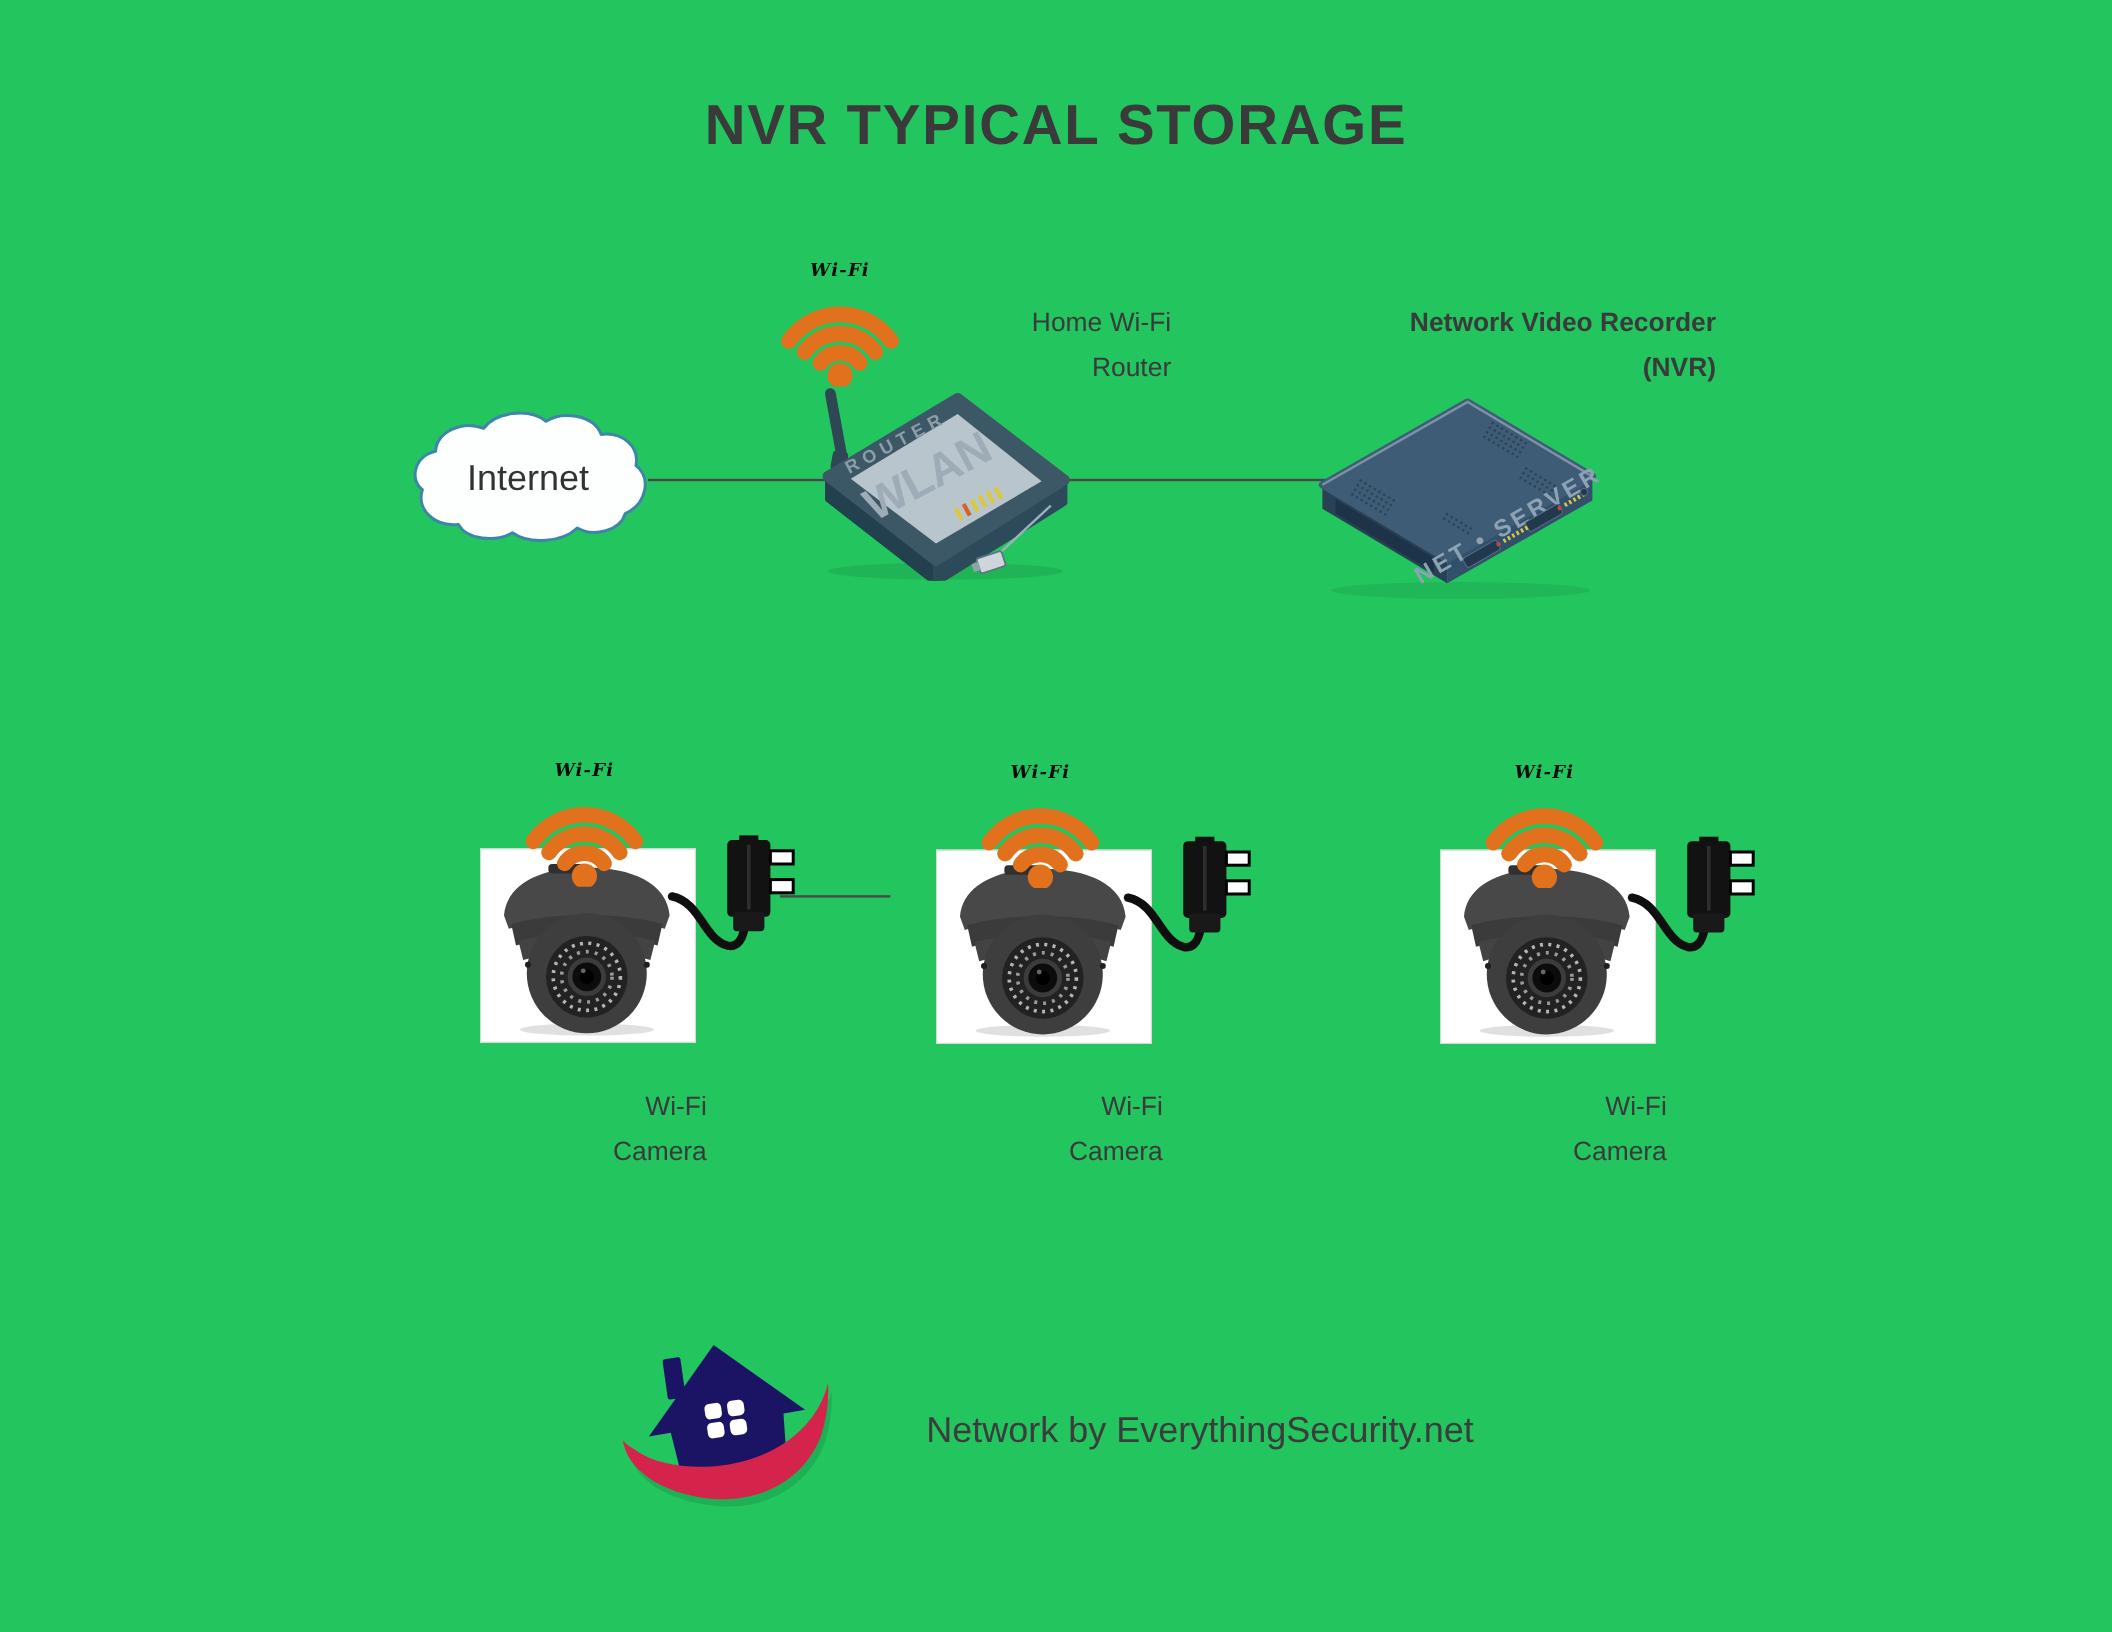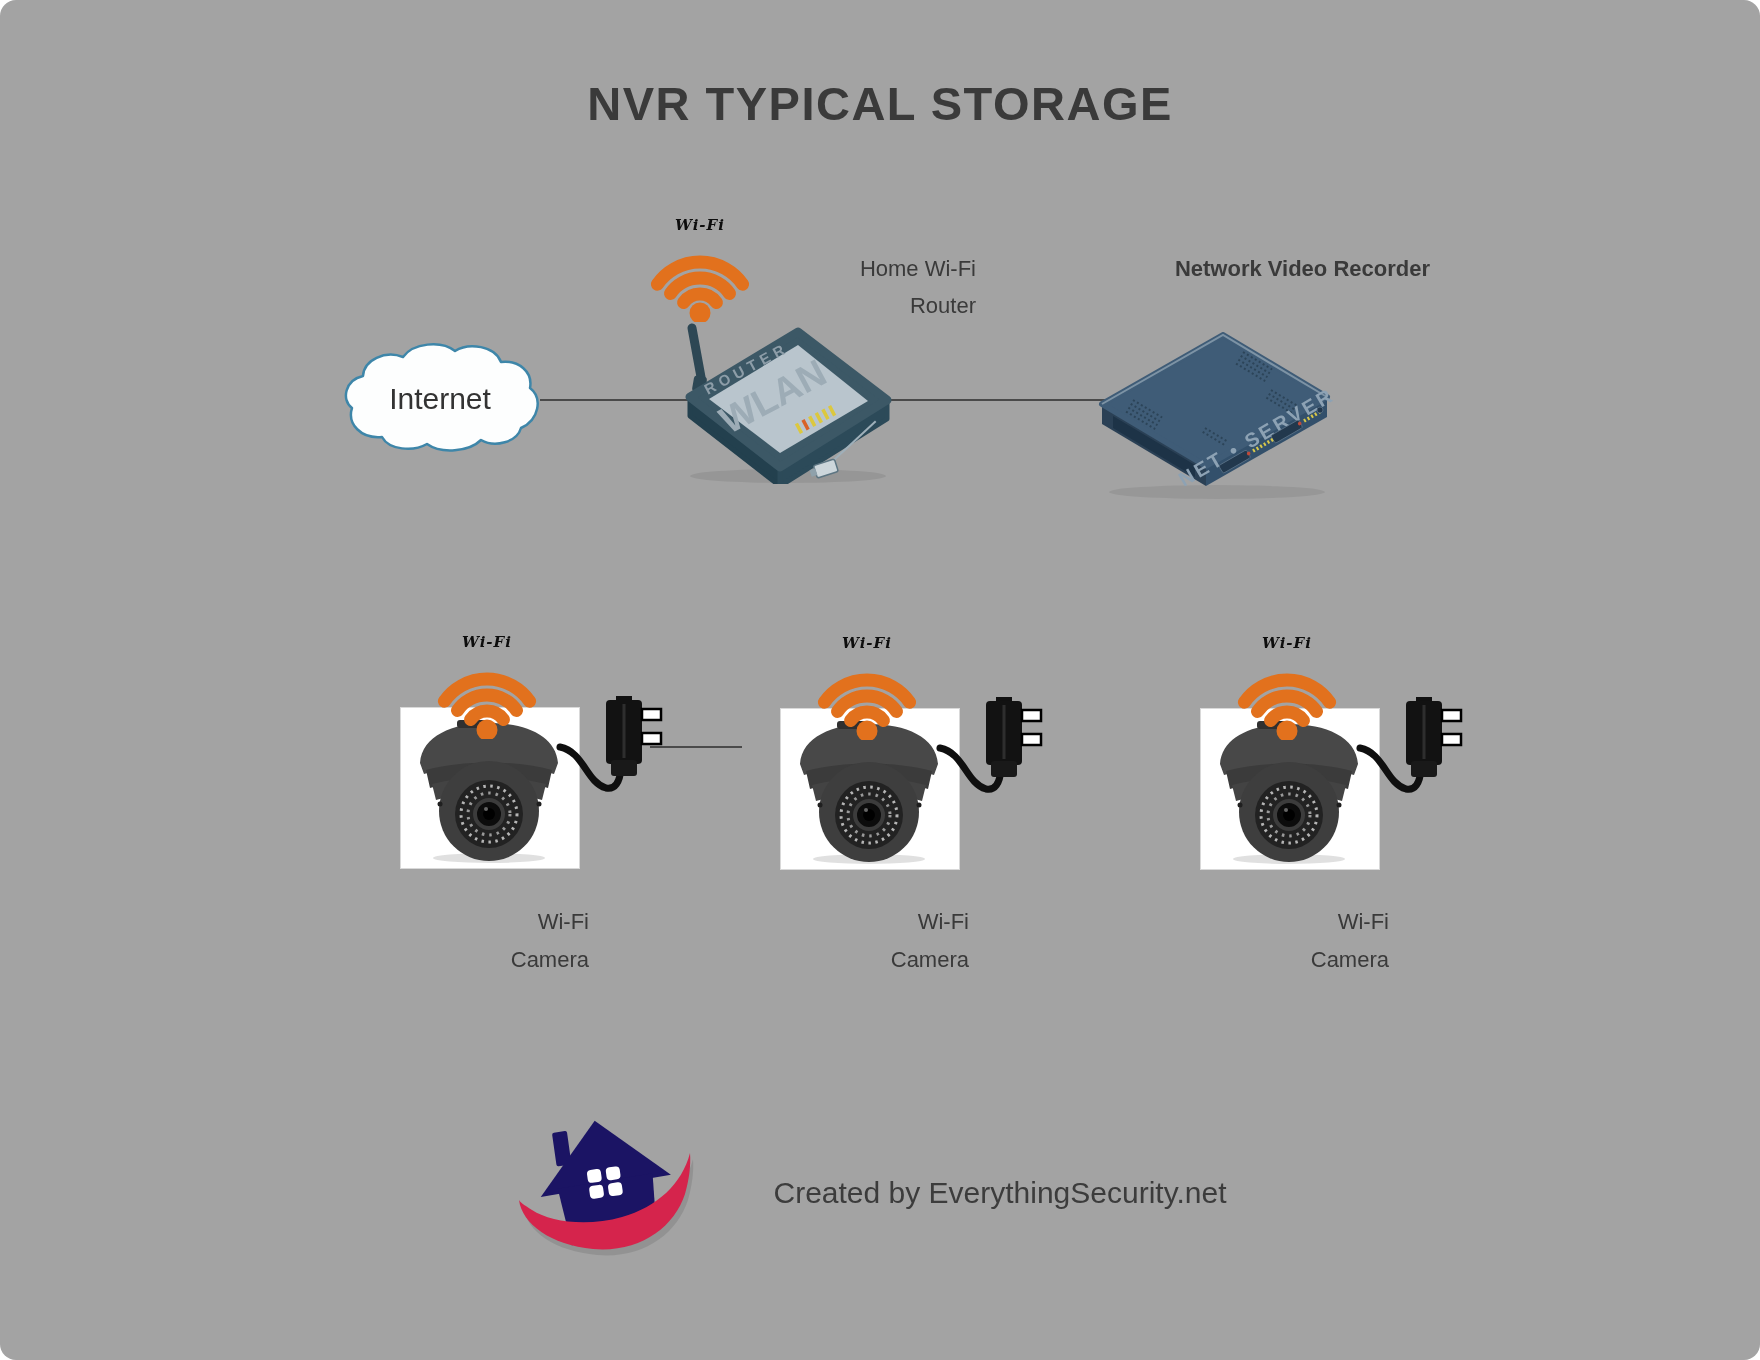--- a/index.html
+++ b/index.html
@@ -1,17 +1,17 @@
 <!DOCTYPE html>
 <html><head>
 <meta charset="utf-8">
 <style>
   html,body{margin:0;padding:0;background:#fff;}
-  .stage{position:relative;width:1760px;height:1360px;background:#a3a3a3;overflow:hidden;
-         font-family:"Liberation Sans", sans-serif;color:#3a3a3a;border-radius:16px;}
+  .stage{position:relative;width:1760px;height:1360px;background:#22c55e;overflow:hidden;
+         font-family:"Liberation Sans", sans-serif;color:#3a3a3a;}
   .abs{position:absolute;}
   .title{position:absolute;left:0;top:76px;width:1760px;text-align:center;
          font-size:47px;font-weight:bold;letter-spacing:1.5px;color:#3a3a3a;}
   .line{position:absolute;height:2px;background:#4a4a4a;}
   .node-label{position:absolute;font-size:22px;line-height:37px;color:#3a3a3a;text-align:right;}
   .cloud-wrap{position:absolute;left:337px;top:340px;width:206px;height:122px;text-decoration:underline;}
   .cloud-label{position:absolute;left:0;top:42px;width:206px;text-align:center;font-size:30px;color:#333;}
   .wifi{position:absolute;width:112px;text-align:center;}
   .wifi-badge{display:block;font-family:"DejaVu Serif", serif;font-style:italic;font-weight:bold;
               font-size:15px;letter-spacing:1px;color:#0d0d0d;height:18px;line-height:18px;}
@@ -75,20 +75,21 @@
     </g>
   </svg>
 
   <div class="node-label" style="left:756px;top:250px;width:220px;">
     <div>Home Wi-Fi</div>
     <div>Router</div>
   </div>
 
   <div class="node-label" style="left:1040px;top:250px;width:390px;font-weight:bold;">
     <div>Network Video Recorder</div>
+    <div>(NVR)</div>
   </div>
 
   <svg class="abs" style="left:1095px;top:332px;" width="240" height="172" viewBox="0 0 240 172">
     <ellipse cx="122" cy="160" rx="108" ry="7" fill="rgba(0,0,0,0.07)"></ellipse>
     <polygon points="7,72 111,134 111,154 7,92" fill="#2a4055"></polygon>
     <polygon points="111,134 232,65 232,85 111,154" fill="#33506b"></polygon>
     <polygon points="7,72 128,3 232,65 111,134" fill="#3F5C77" stroke="#3F5C77" stroke-width="6" stroke-linejoin="round"></polygon>
     <polyline points="7,72 128,3 232,65" fill="none" stroke="#7d93a5" stroke-width="2"></polyline>
     <polygon points="18,84 100,133 100,145 18,96" fill="#1d3347"></polygon>
     <g stroke="#2c4458" stroke-width="2" stroke-dasharray="2 2.6">
@@ -276,15 +277,15 @@
         <rect x="-17" y="4" width="14" height="13" rx="4"></rect>
         <rect x="2" y="4" width="14" height="13" rx="4"></rect>
       </g>
     </g>
     <path d="M17,98 C20,122 48,141 90,145 C136,149 170,124 181,90 C185,76 187,62 186,49
              C178,80 153,103 118,113 C83,123 46,118 28,106 C21,101 18,99 17,98 Z" fill="rgba(0,0,0,0.10)" transform="translate(2,4)"></path>
     <path d="M14,94 C17,118 46,139 88,143 C134,147 169,122 180,88 C184,74 186,60 185,47
              C177,78 152,101 117,111 C82,121 45,116 27,104 C19,99 15,96 14,94 Z" fill="#D5244C"></path>
   </svg>
 
-  <div class="credit">Created by EverythingSecurity.net</div>
+  <div class="credit">Network by EverythingSecurity.net</div>
 
 </div>
 
 </body></html>

